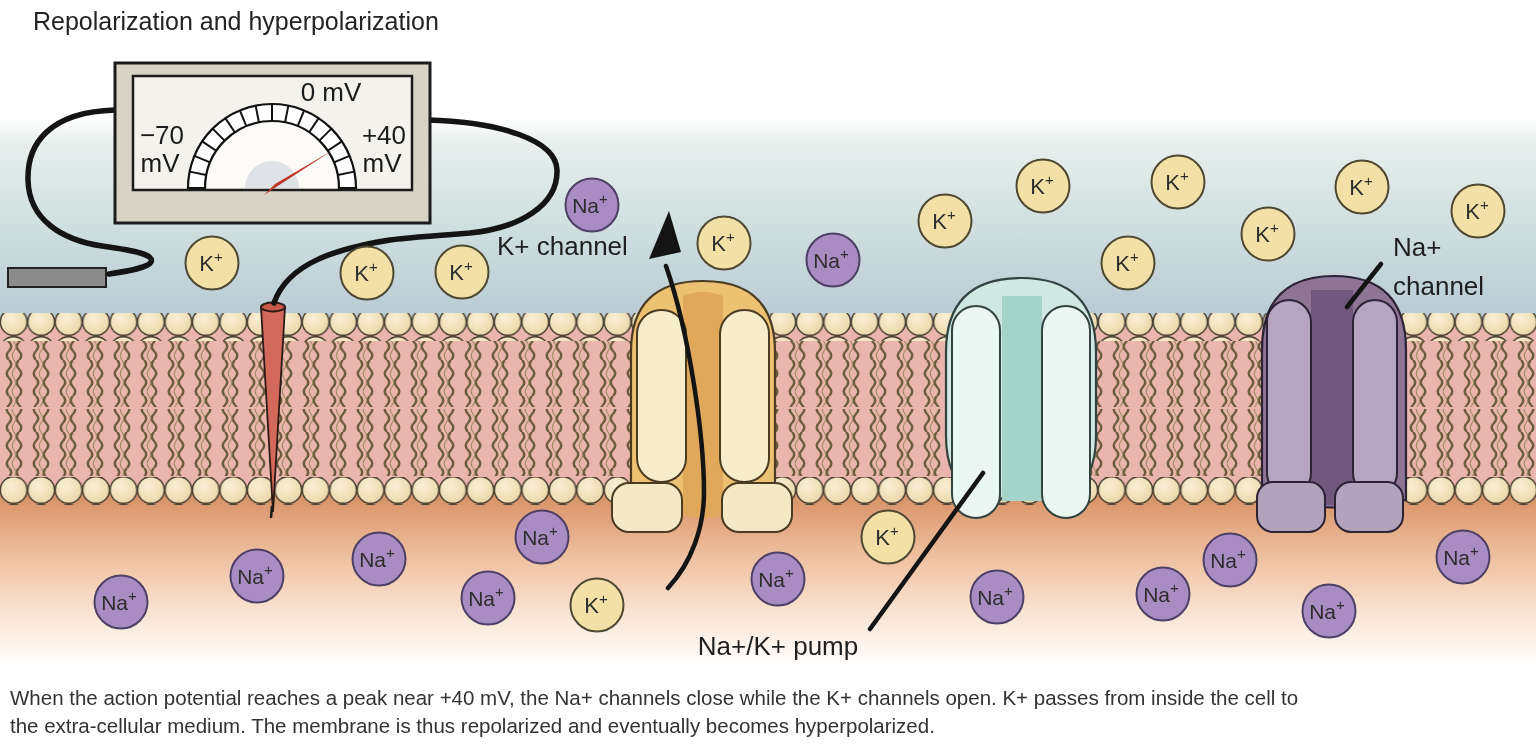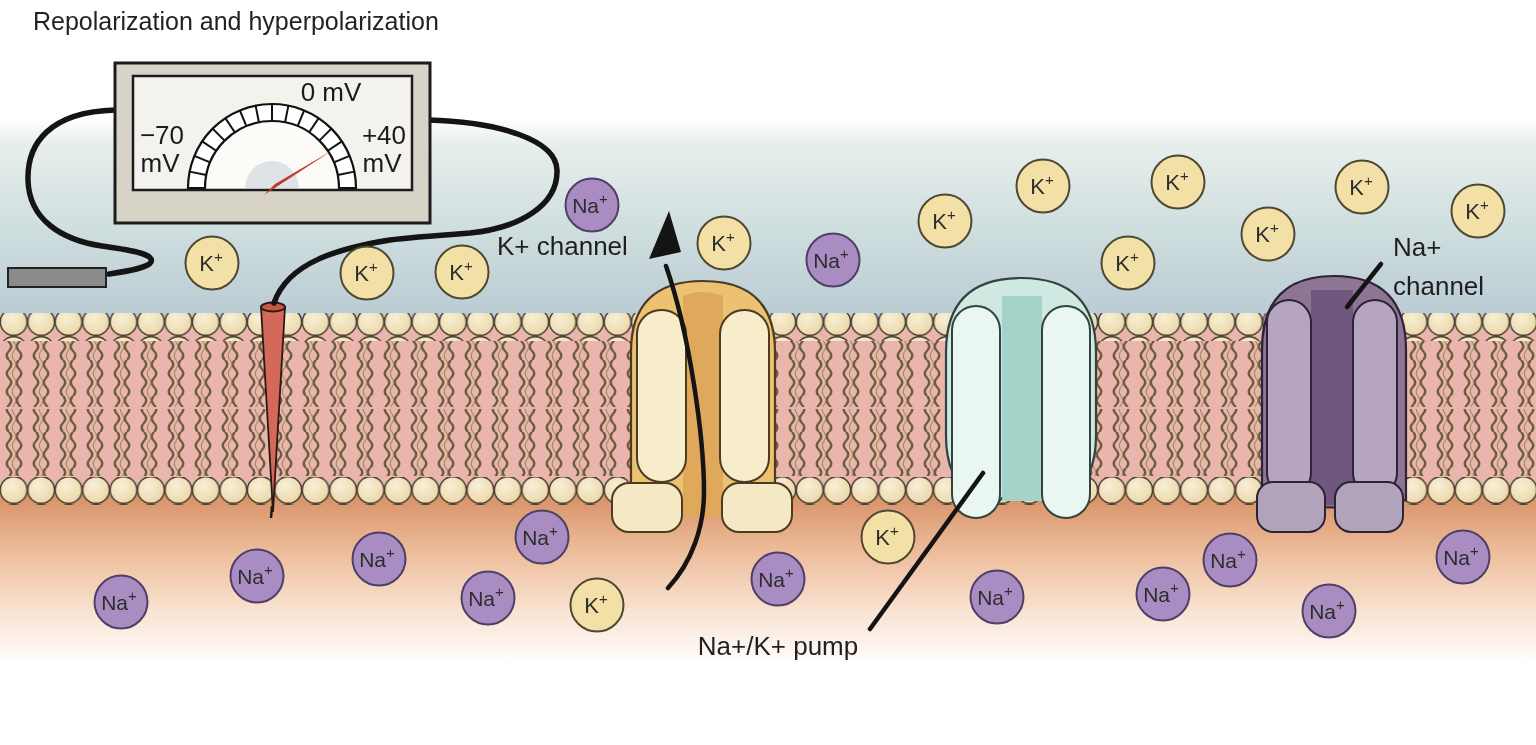--- a/index.html
+++ b/index.html
@@ -239,13 +239,15 @@
     </g>
 
   <text x="33" y="30" font-size="25" fill="#232323">Repolarization and hyperpolarization</text>
   <text x="497" y="255" font-size="26" fill="#1f1f1f">K+ channel</text>
   <text x="1393" y="256" font-size="26" fill="#1f1f1f">Na+</text>
   <text x="1393" y="295" font-size="26" fill="#1f1f1f">channel</text>
   <text x="778" y="655" font-size="26" fill="#1f1f1f" text-anchor="middle">Na+/K+ pump</text>
 </svg>
 
 <div class="caption">
+  <div>When the action potential reaches a peak near +40 mV, the Na+ channels close while the K+ channels open. K+ passes from inside the cell to</div>
+  <div>the extra-cellular medium. The membrane is thus repolarized and eventually becomes hyperpolarized.</div>
 </div>
 
 </body></html>

